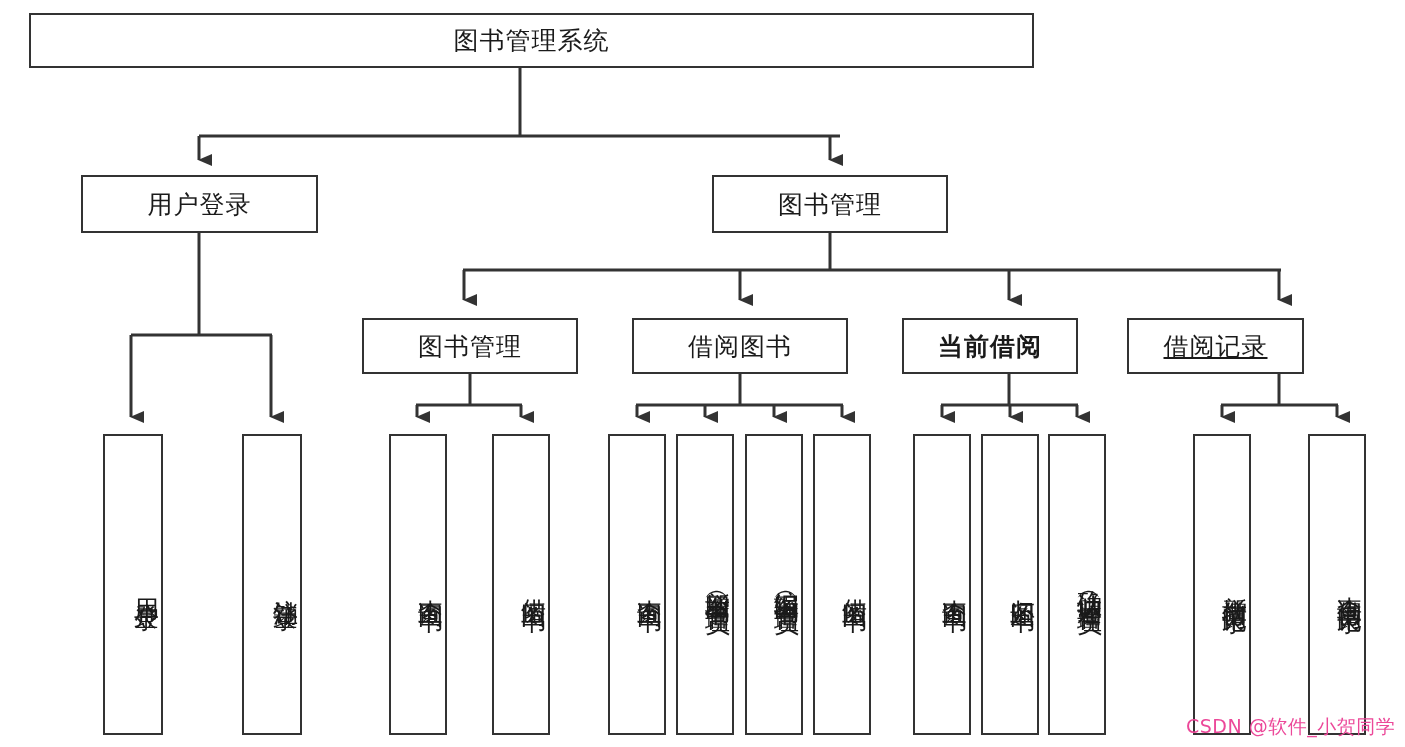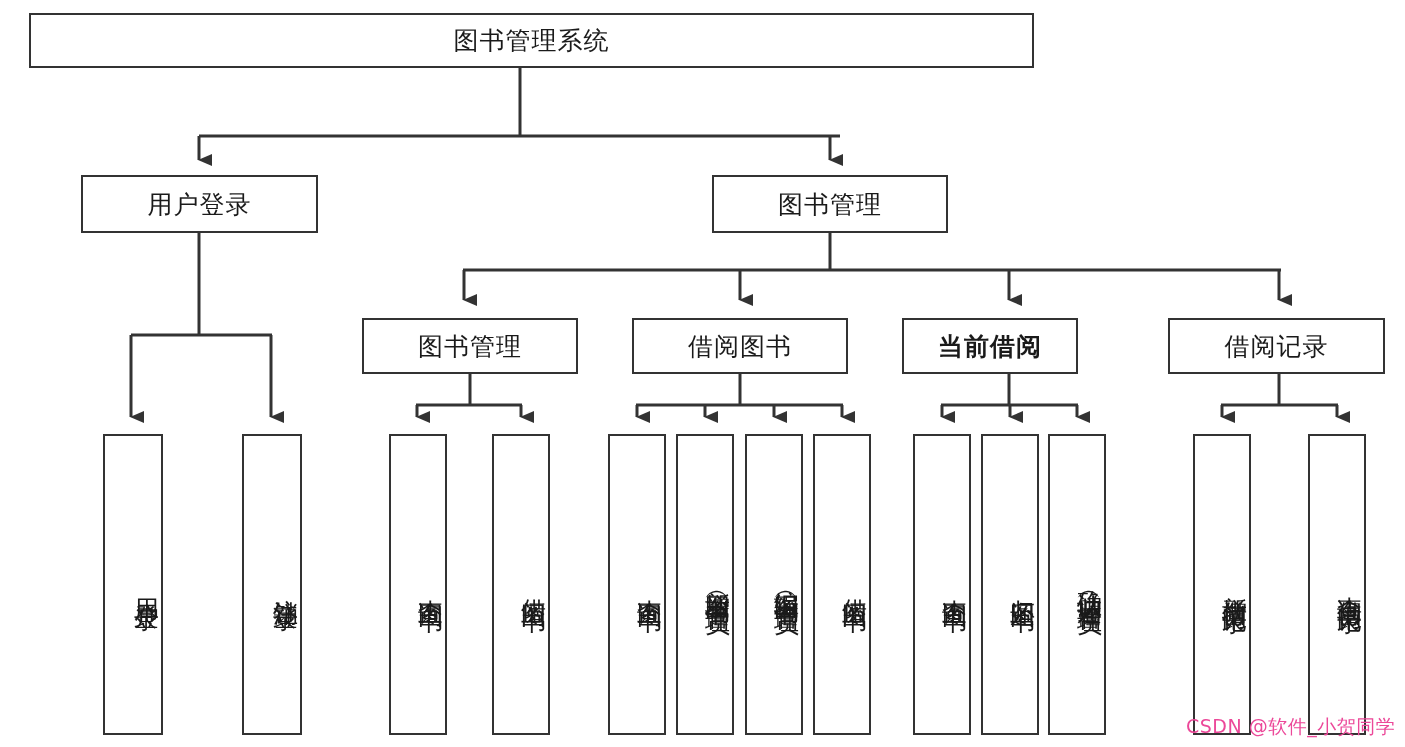--- a/index.html
+++ b/index.html
@@ -137,21 +137,21 @@
 
   <div class="node h" style="left:362px; top:318px; width:216px; height:56px;">
     <span>图书管理</span>
   </div>
   <div class="node h" style="left:632px; top:318px; width:216px; height:56px;">
     <span>借阅图书</span>
   </div>
   <div class="node h" style="left:902px; top:318px; width:176px; height:56px;font-weight:bold;">
     <span>当前借阅</span>
   </div>
-  <div class="node h" style="left:1168px; top:318px; width:217px; height:56px;">
+  <div class="node h" style="left:1127px; top:318px; width:177px; height:56px;text-decoration:underline;">
     <span>借阅记录</span>
   </div>
 
   <div class="node v" style="left:103px; top:434px; width:60px; height:301px;">
     <span class="vtxt">用户登录</span>
   </div>
   <div class="node v" style="left:242px; top:434px; width:60px; height:301px;">
     <span class="vtxt">注销登录</span>
   </div>
 

